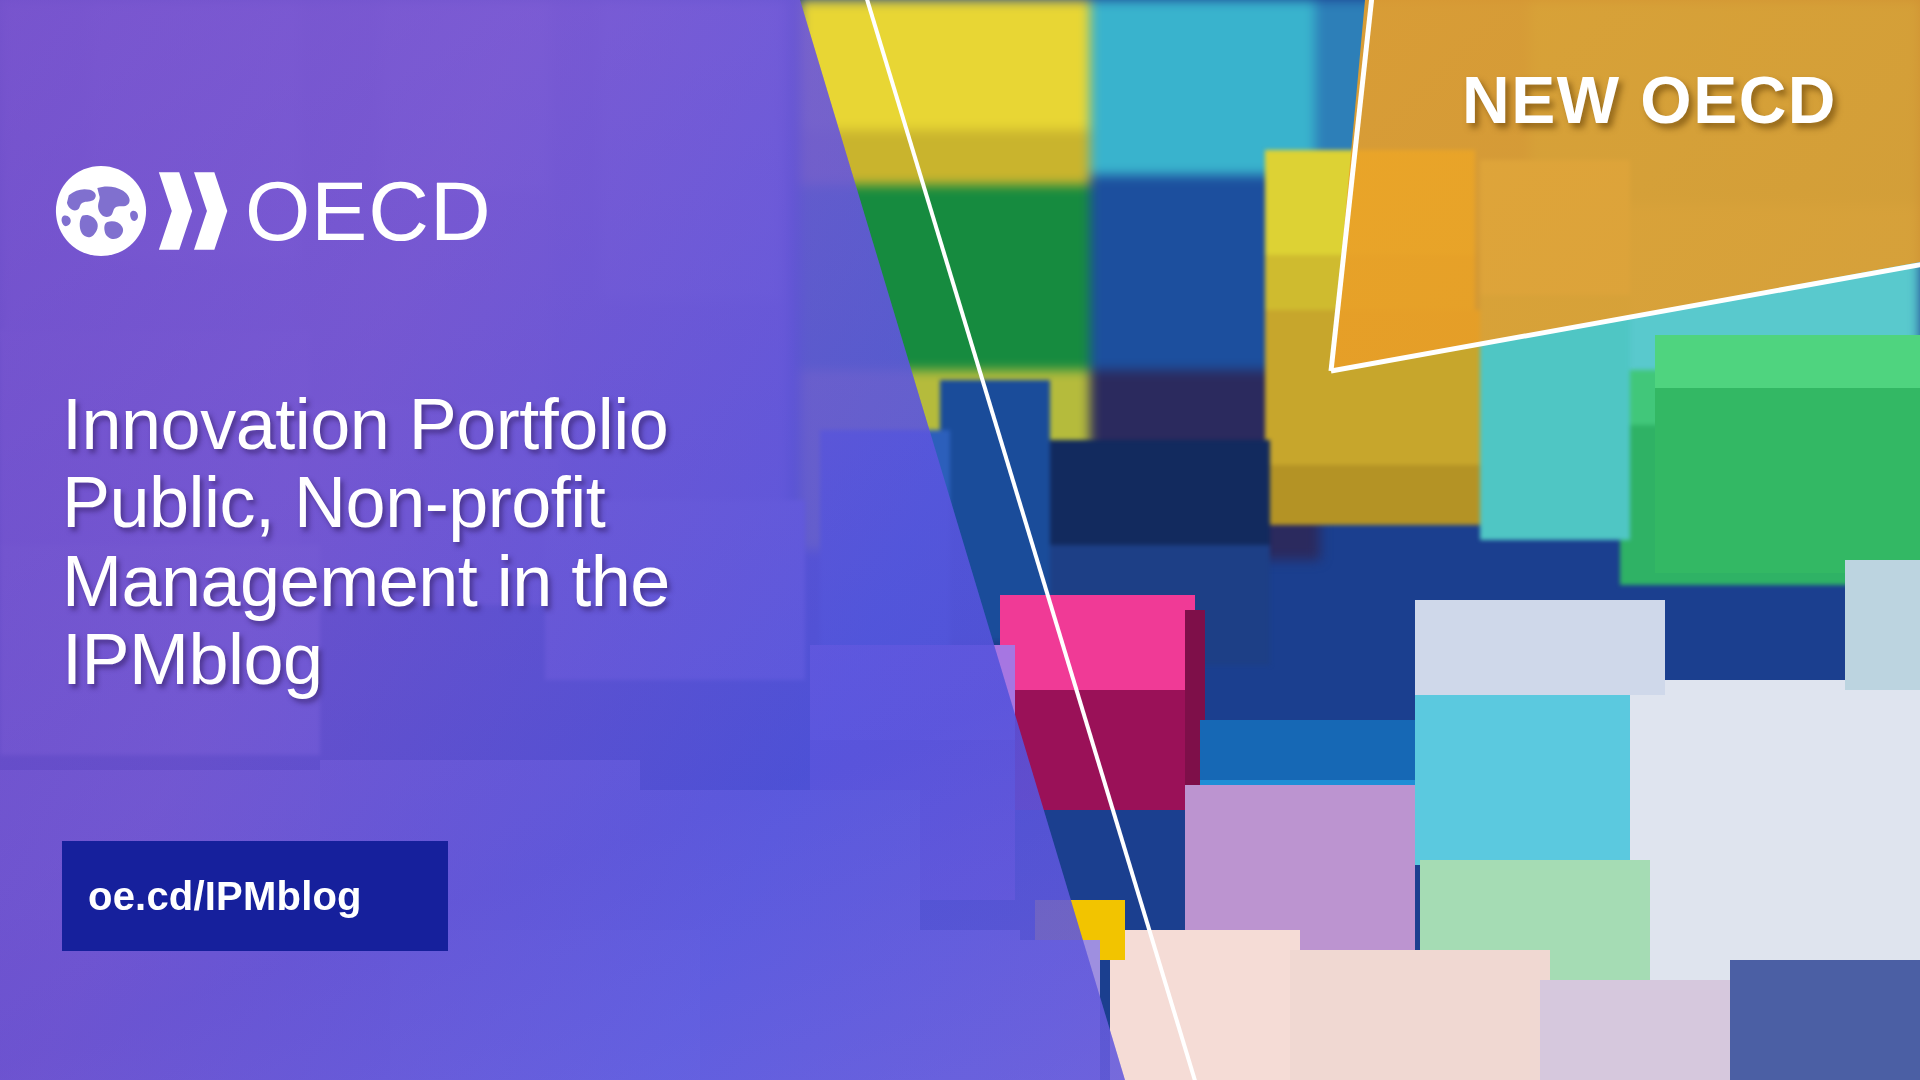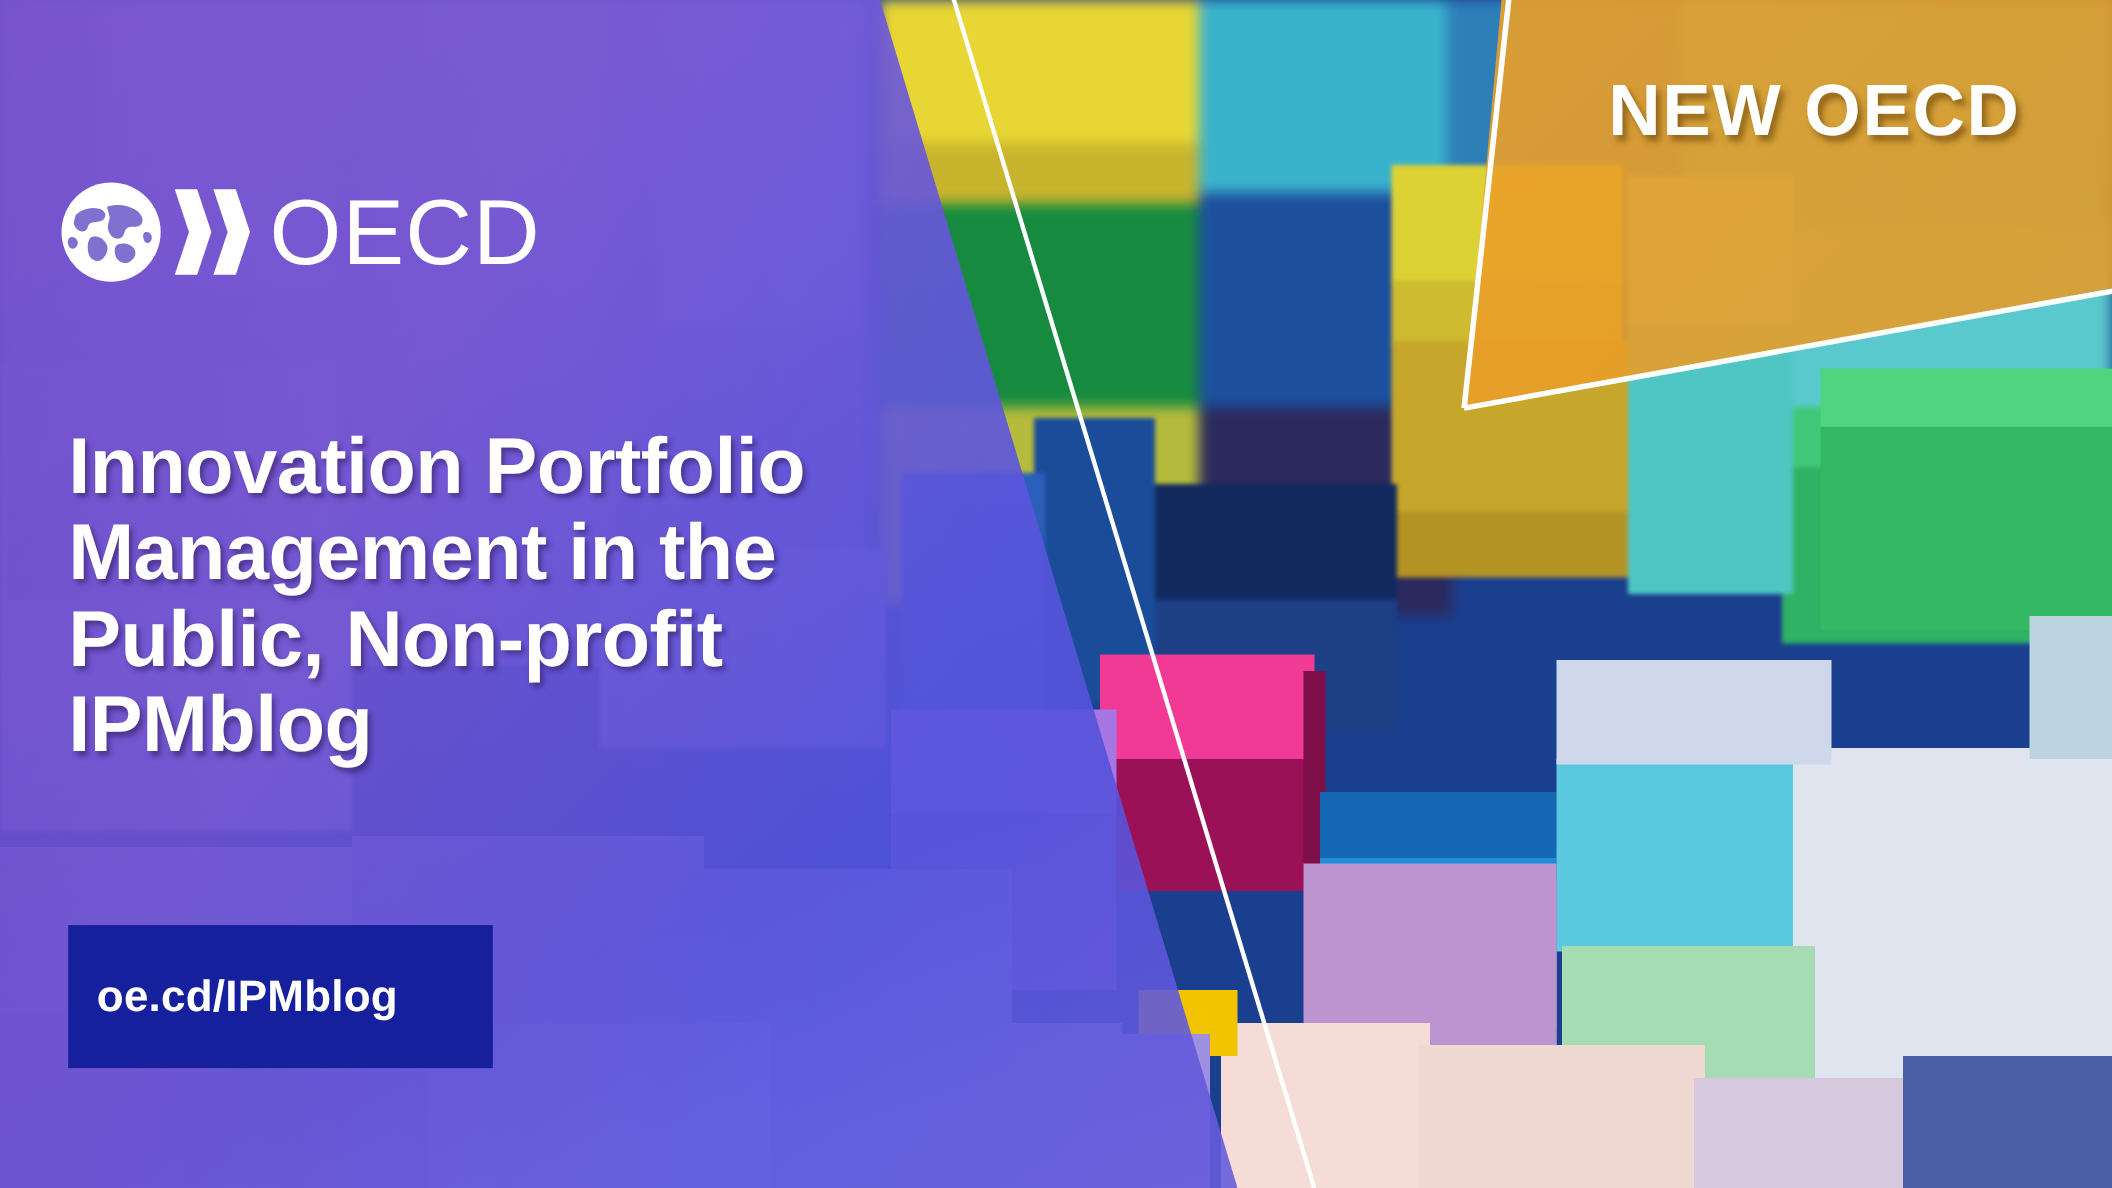--- a/index.html
+++ b/index.html
@@ -67,32 +67,32 @@
     color:#fff; font-size:84px; letter-spacing:1px;
     font-weight:400; line-height:1; margin-left:10px;
     font-family:"Liberation Sans", sans-serif;
   }
 
   
   .headline{
     position:absolute; left:62px; top:385px; width:900px;
     color:#ffffff;
     font-size:72px;
-    font-weight:700;
+    font-weight:400;
     line-height:1.09;
     letter-spacing:-0.5px;
     text-shadow:3px 4px 5px rgba(40,20,80,.50);
     font-family:"Liberation Sans", sans-serif;
   }
   .headline span{ display:block; white-space:nowrap; }
 
   
   .url-badge{
     position:absolute; left:62px; top:841px;
-    width:386px; height:130px;
+    width:386px; height:110px;
     background:#16209c;
     display:flex; align-items:center;
   }
   .url-badge span{
     color:#ffffff; font-size:40px; font-weight:700;
     padding-left:26px; letter-spacing:.2px;
     font-family:"Liberation Sans", sans-serif;
   }
 
   
@@ -228,22 +228,22 @@
     </svg>
     <svg class="chevrons" viewBox="0 0 80 92">
       <polygon points="2,4 24,4 38,46 24,88 2,88 16,46" fill="#ffffff"></polygon>
       <polygon points="40,4 62,4 76,46 62,88 40,88 54,46" fill="#ffffff"></polygon>
     </svg>
     <div class="oecd-word">OECD</div>
   </div>
 
   <h1 class="headline">
     <span>Innovation Portfolio</span>
+    <span>Public, Non-profit</span>
     <span>Management in the</span>
-    <span>Public, Non-profit</span>
     <span>IPMblog</span>
   </h1>
 
   <div class="url-badge">
     <span>oe.cd/IPMblog</span>
   </div>
 
   <div class="new-blog">NEW OECD</div>
 
 </div>

